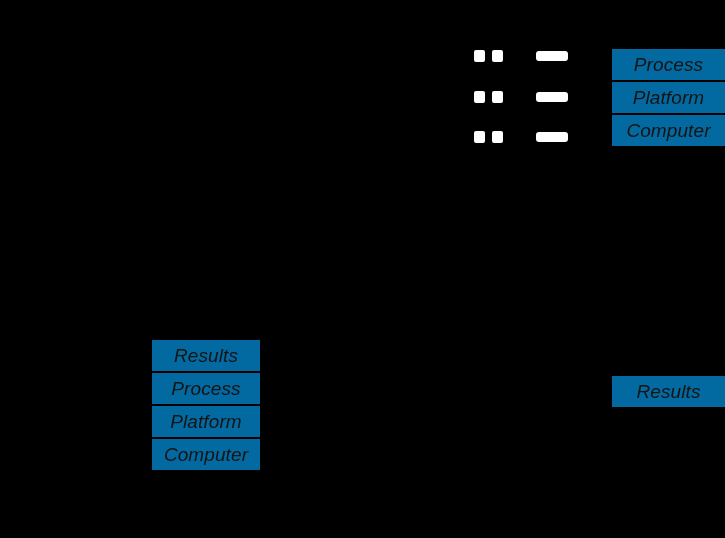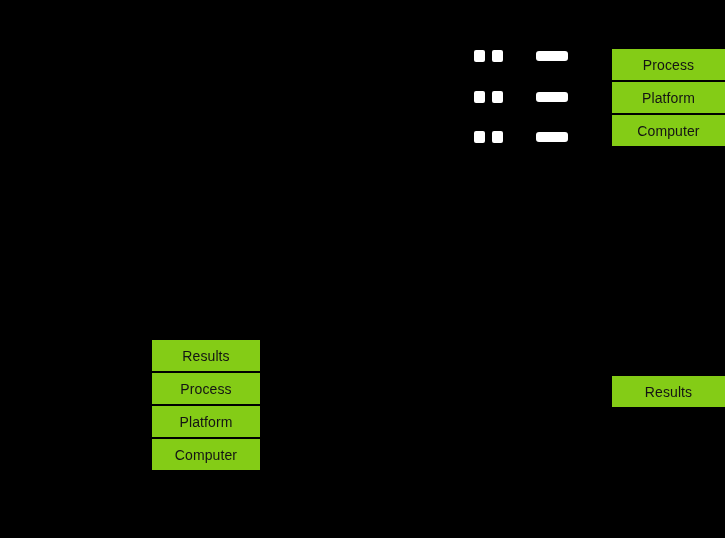--- a/index.html
+++ b/index.html
@@ -18,31 +18,32 @@
   }
 
   
   .stack {
     position: absolute;
     display: flex;
     flex-direction: column;
     gap: 2px;               
   }
   .stack-box {
-    background: #84cc16;
+    background: #0369a1;
     color: #141414;
-    font-size: 14px;
+    font-size: 19px;
     line-height: 1;
     display: flex;
     align-items: center;
     justify-content: center;
     text-align: center;
     letter-spacing: 0.1px;
     box-sizing: border-box;
     white-space: nowrap;
+    font-style: italic;
   }
 
   
   #stack-top-right {
     left: 612px;
     top: 49px;
     width: 120px;           
   }
   #stack-top-right .stack-box { height: 31px; width: 113px; }
 

